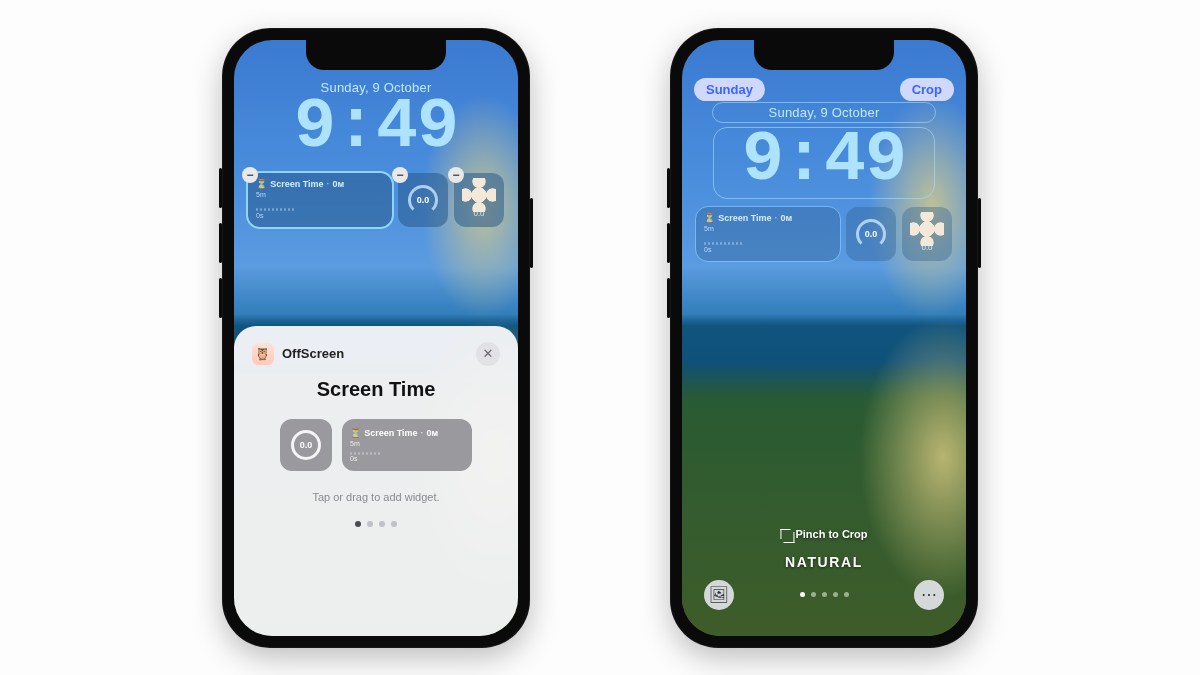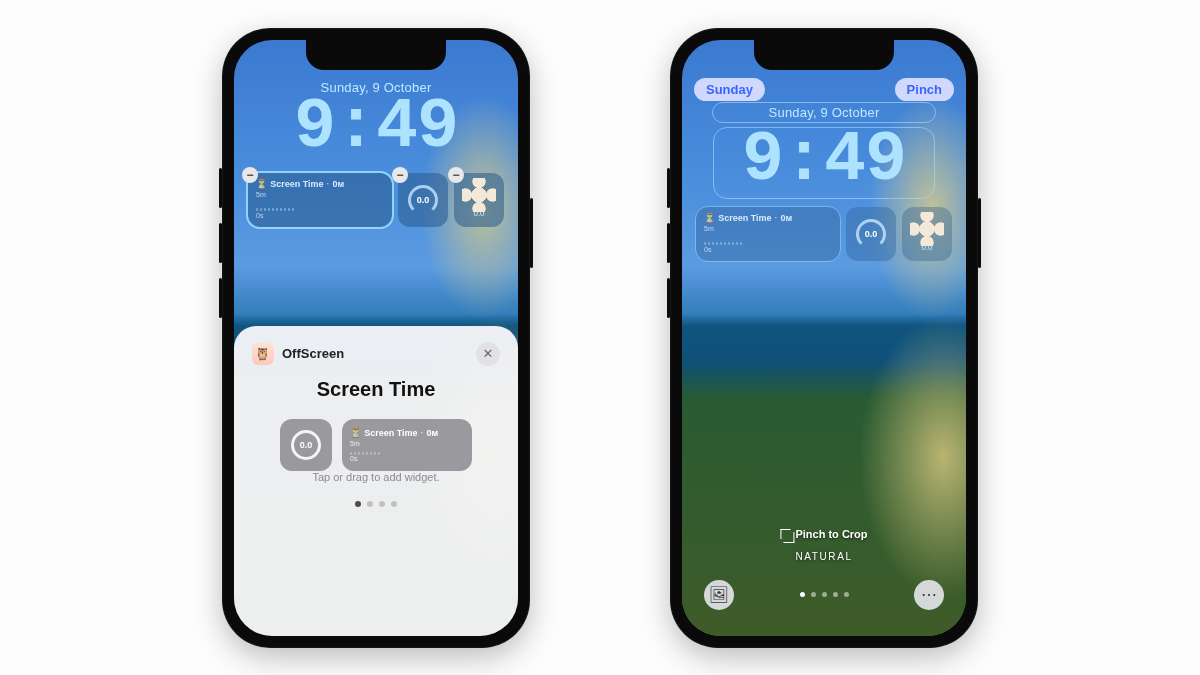--- a/index.html
+++ b/index.html
@@ -67,31 +67,31 @@
   .sheet-app { display:flex; align-items:center; gap:8px; }
   .app-icon { width:22px; height:22px; border-radius:6px; background:linear-gradient(180deg,#ffe1d6,#ffc9b8); display:flex; align-items:center; justify-content:center; font-size:12px; }
   .sheet-app-name { font-size:13px; font-weight:600; color:#222; }
   .close-btn { width:24px; height:24px; border-radius:50%; background:#e2e2e6; color:#6a6a70; display:flex; align-items:center; justify-content:center; font-size:13px; cursor:pointer; }
   .sheet-title { font-size:20px; font-weight:700; color:#111; text-align:center; margin-top:12px; }
   .sheet-desc { font-size:11.5px; color:#6a6a70; text-align:center; margin-top:4px; line-height:1.35; padding:0 6px; }
   .widget-picks { display:flex; gap:10px; justify-content:center; margin-top:18px; }
   .pick { background:#9a9a9e; border-radius:12px; color:#fff; display:flex; align-items:center; justify-content:center; cursor:grab; }
   .pick.small { width:52px; height:52px; }
   .pick.big { width:130px; height:52px; flex-direction:column; align-items:flex-start; padding:6px 8px; }
-  .sheet-hint { font-size:11px; color:#8a8a90; text-align:center; }
+  .sheet-hint { font-size:11px; color:#8a8a90; text-align:center; margin-top:20px; }
   .page-dots { display:flex; gap:6px; justify-content:center; margin-top:18px; }
   .page-dots span { width:6px; height:6px; border-radius:50%; background:#c0c0c6; }
   .page-dots span.active { background:#4a4a50; }
 
   
   .nav-pill { position:absolute; top:38px; font-size:13px; font-weight:600; color:#3a66ff; background:rgba(220,225,255,.92); padding:4px 12px; border-radius:14px; cursor:pointer; z-index:10; }
   .nav-cancel { left:12px; }
   .nav-done { right:12px; }
   .pinch-hint { position:absolute; bottom:96px; left:50%; transform:translateX(-50%); color:#fff; font-size:11px; font-weight:600; display:flex; align-items:center; gap:5px; text-shadow:0 1px 3px rgba(0,0,0,.6); z-index:6;margin-top:20px;}
-  .style-label { position:absolute; bottom:74px; left:50%; transform:translateX(-50%); color:#fff; font-size:10px; font-weight:400; letter-spacing:1.6px; text-shadow:0 1px 3px rgba(0,0,0,.6); z-index:6;}
+  .style-label { position:absolute; bottom:66px; left:50%; transform:translateX(-50%); color:#fff; font-size:14px; font-weight:700; letter-spacing:1.6px; text-shadow:0 1px 3px rgba(0,0,0,.6); z-index:6;}
   .bottom-bar { position:absolute; bottom:26px; left:0; right:0; display:flex; align-items:center; justify-content:space-between; padding:0 22px; z-index:6;}
   .circ-btn { width:30px; height:30px; border-radius:50%; background:rgba(230,230,235,.9); display:flex; align-items:center; justify-content:center; color:#333; cursor:pointer; }
   .style-dots { display:flex; gap:6px; }
   .style-dots span { width:5px; height:5px; border-radius:50%; background:rgba(255,255,255,.5); }
   .style-dots span.active { background:#fff; }
   .crop-icon { width:10px; height:10px; border:1.5px solid #fff; border-right:none; border-bottom:none; position:relative; }
   .crop-icon::after { content:""; position:absolute; right:-4px; bottom:-4px; width:10px; height:10px; border:1.5px solid #fff; border-left:none; border-top:none; }
 </style>
 </head>
 <body>
@@ -195,21 +195,21 @@
     </div>
   </div>
 </div>
 
 <div class="phone">
   <div class="screen">
     <div class="notch"></div>
     <div class="wallpaper-overlay"></div>
 
     <div class="nav-pill nav-cancel">Sunday</div>
-    <div class="nav-pill nav-done">Pinch</div>
+    <div class="nav-pill nav-done">Crop</div>
 
     <div class="ls-content" style="padding-top:62px">
       <div class="date-frame">
         <div class="ls-date">Sunday, 9 October</div>
       </div>
       <div class="time-frame">
         <div class="ls-time">9:49</div>
       </div>
 
       <div class="widget-row" style="margin-top:8px">

